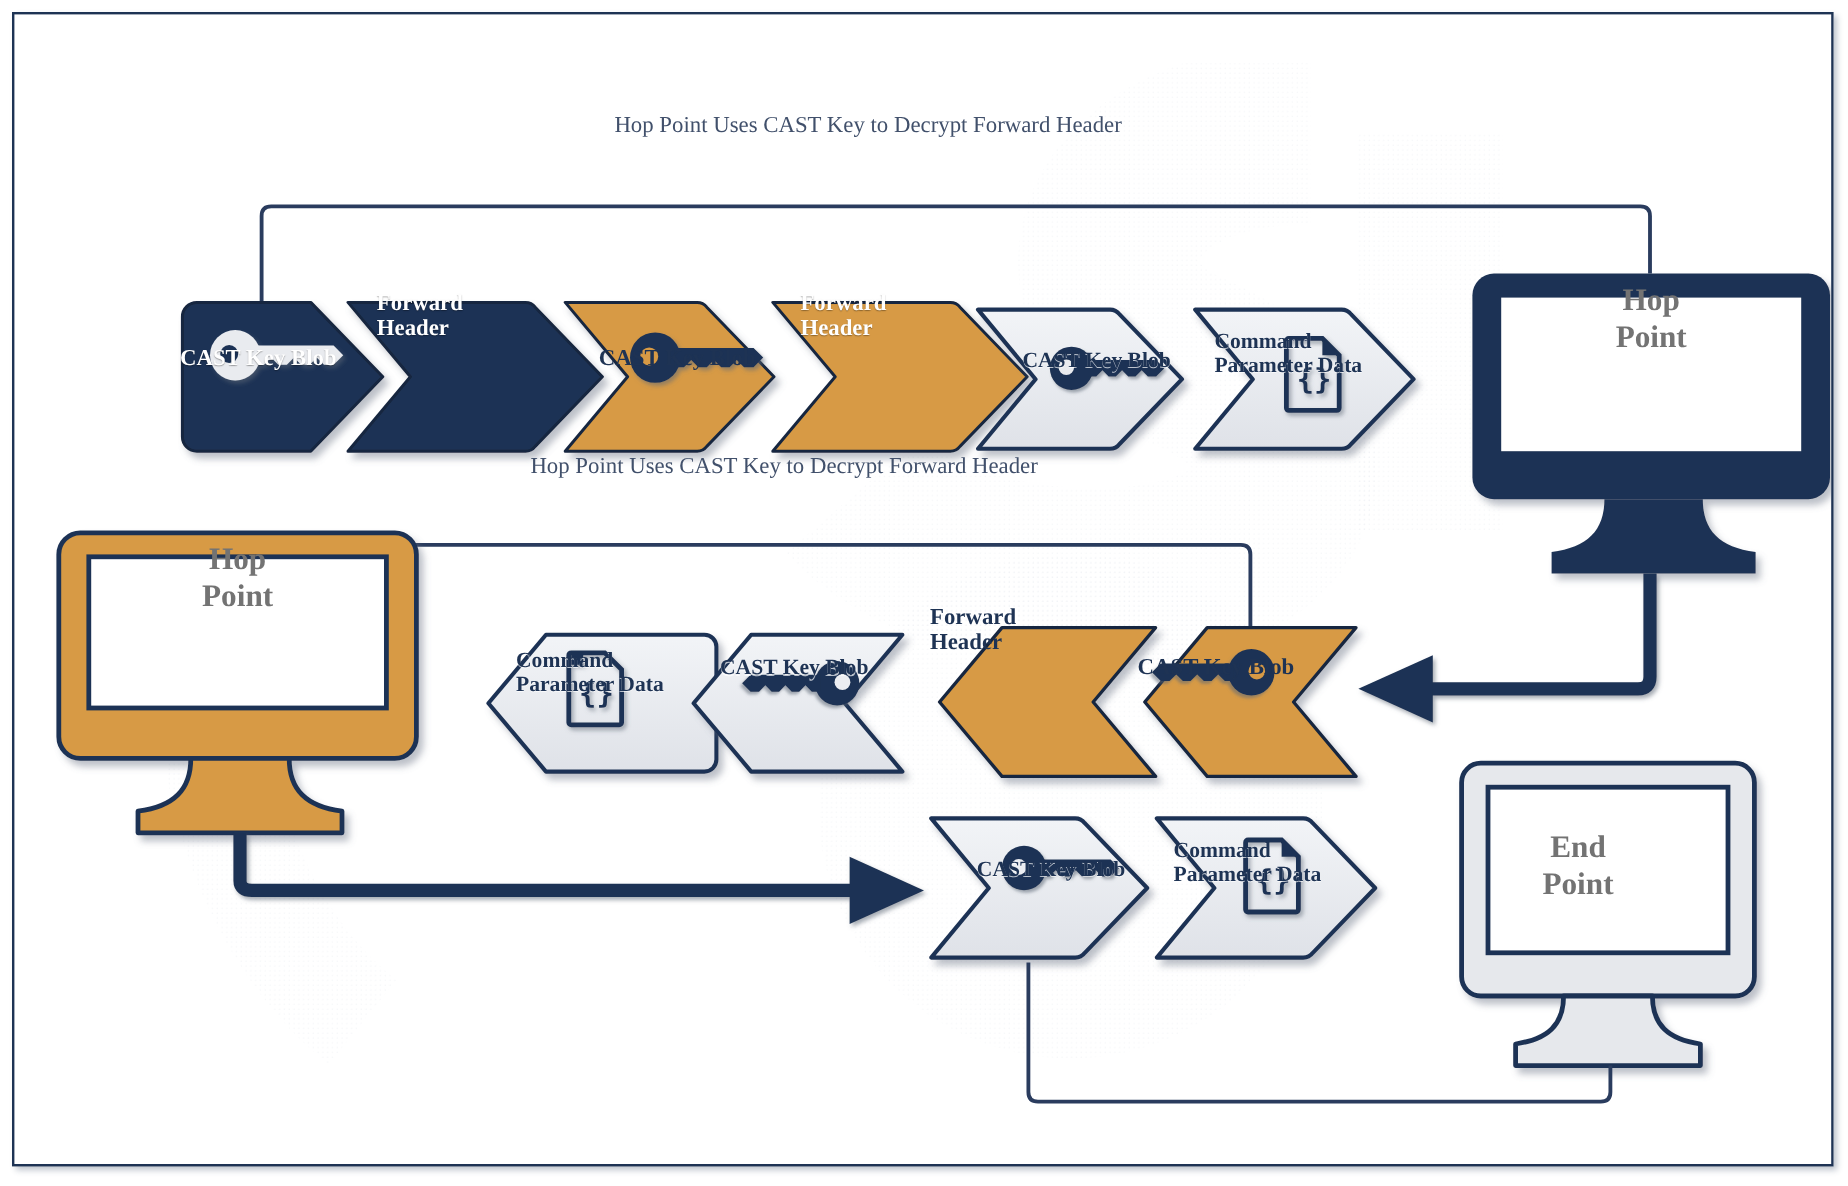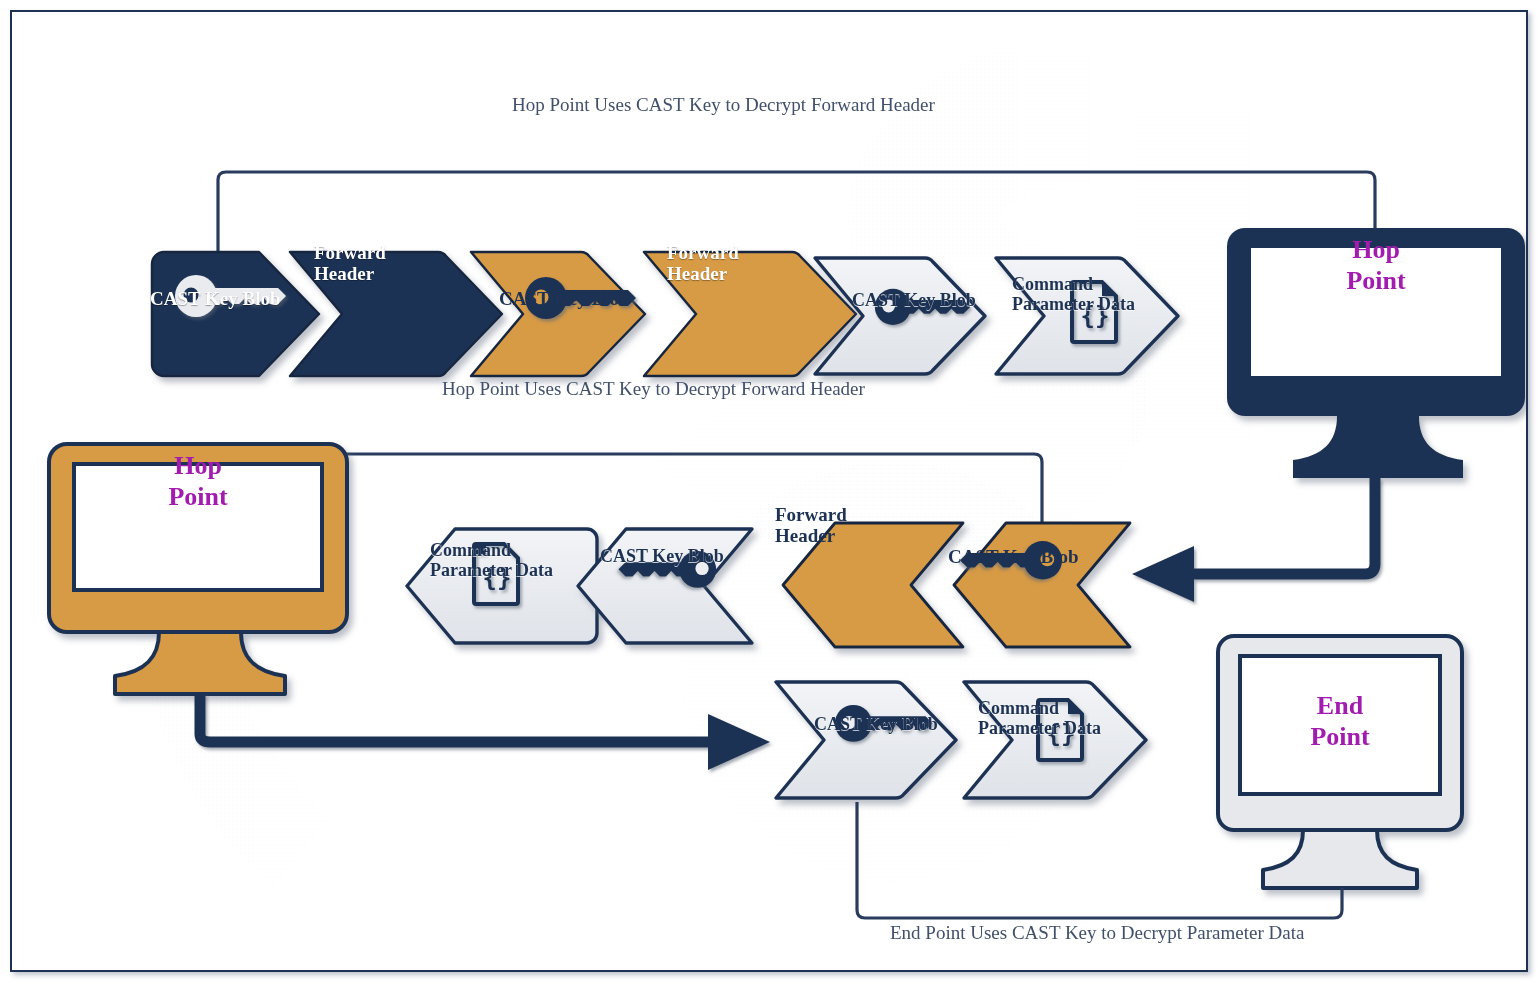--- a/index.html
+++ b/index.html
@@ -58,21 +58,21 @@
     font-family:"Liberation Serif", serif;
     line-height:1.12;
     pointer-events:none;
     white-space:nowrap;
   }
   .lbl-navy{color:#ffffff;text-shadow:0 1px 1px rgba(0,0,0,.35);}
   .lbl-orange{color:#1e3354;}
   .lbl-gray{color:#1e3354;text-shadow:0 1px 0 rgba(255,255,255,.7);}
   .mon-label{
     position:absolute;text-align:center;
-    font-weight:bold;color:#a21caf;
+    font-weight:bold;color:#737373;
     font-family:"Liberation Serif", serif;
     font-size:26px;line-height:1.2;
     pointer-events:none;
   }
   .caption{
     position:absolute;
     color:#41506b;
     font-size:19px;
     font-family:"Liberation Serif", serif;
     white-space:nowrap;
@@ -254,21 +254,20 @@
         <path d="M1291 778 h74 c0 24 13 36 40 40 v18 h-154 v-18 c27 -4 40 -16 40 -40 z" fill="#e6e8ec" stroke="#1e3354" stroke-width="4" stroke-linejoin="round"></path>
       </g>
 
       <g>
         <path d="M845 750 L845 858 Q845 866 853 866 L1322 866 Q1330 866 1330 858 L1330 836" fill="none" stroke="#2a3c5e" stroke-width="3.2"></path>
       </g>
     </svg>
 
     <div class="caption" style="left:500px;top:42px;">Hop Point Uses CAST Key to Decrypt Forward Header</div>
     <div class="caption" style="left:430px;top:326px;">Hop Point Uses CAST Key to Decrypt Forward Header</div>
-    <div class="caption" style="left:878px;top:870px;">End Point Uses CAST Key to Decrypt Parameter Data</div>
 
     <div class="chev-label lbl-navy" style="left:138px;top:236px;width:150px;font-size:19px;">CAST Key Blob</div>
     <div class="chev-label lbl-navy" style="left:302px;top:190px;width:150px;font-size:19px;">
       <span>Forward</span><br>
       <span>Header</span>
     </div>
     <div class="chev-label lbl-orange" style="left:487px;top:236px;width:150px;font-size:19px;">CAST Key Blob</div>
     <div class="chev-label lbl-navy" style="left:655px;top:190px;width:150px;font-size:19px;">
       <span>Forward</span><br>
       <span>Header</span>
@@ -297,19 +296,19 @@
     </div>
 
     <div class="mon-label" style="left:1239px;top:182px;width:250px;">
       <span>Hop</span><br>
       <span>Point</span>
     </div>
     <div class="mon-label" style="left:62px;top:398px;width:248px;">
       <span>Hop</span><br>
       <span>Point</span>
     </div>
-    <div class="mon-label" style="left:1228px;top:638px;width:200px;">
+    <div class="mon-label" style="left:1203px;top:638px;width:200px;">
       <span>End</span><br>
       <span>Point</span>
     </div>
 
   </div>
 </div>
 
 </body></html>

